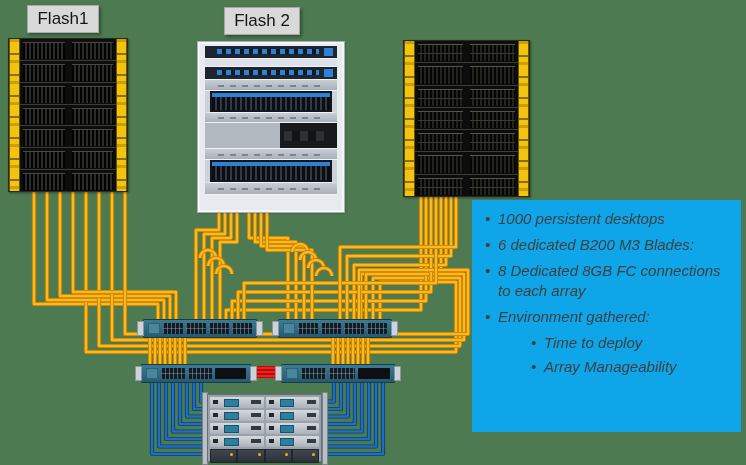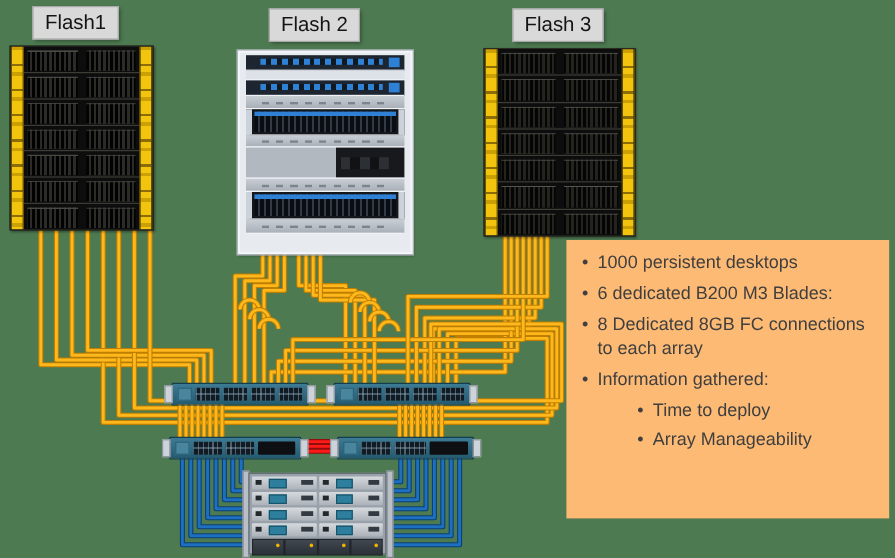--- a/index.html
+++ b/index.html
@@ -224,23 +224,20 @@
       <path d="M316,276 a8,8 0 0 1 16,0" fill="none" stroke="#c07f00" stroke-width="4.2" stroke-linejoin="round" stroke-linecap="butt"></path>
       <path d="M316,276 a8,8 0 0 1 16,0" fill="none" stroke="#ffb81c" stroke-width="2.4" stroke-linejoin="round" stroke-linecap="butt"></path>
     </svg>
 
   <div class="dev-label" style="left:27px;top:5px;width:70px;height:26px;">
     <span>Flash1</span>
   </div>
   <div class="dev-label" style="left:224px;top:7px;width:74px;height:26px;align-items:center;">
     <span>Flash 2</span>
   </div>
-  <div class="dev-label" style="left:427px;top:7px;width:74px;height:26px;">
-    <span>Flash 3</span>
-  </div>
 
   <div class="flash-array" id="flash1" style="left:8px;top:38px;width:118px;height:152px;">
     <div class="rail"></div>
     <div class="shelves">
         <div class="shelf">
           <div class="dgrp"></div>
           <div class="dgrp"></div>
         </div>
         <div class="shelf">
           <div class="dgrp"></div>
@@ -406,39 +403,39 @@
         </div>
       </div>
       <div class="psurow">
         <div class="psu"></div>
         <div class="psu"></div>
         <div class="psu"></div>
         <div class="psu"></div>
       </div>
     </div>
 
-  <div id="infobox" style="left: 472px; top: 200px; width: 269px; height: 232px; background: #fdba74; color: rgb(63, 63, 63);">
+  <div id="infobox" style="left: 472px; top: 200px; width: 269px; height: 232px; background: #0ea5e9; color: rgb(63, 63, 63); font-style: italic;">
     <ul>
 
         <li>
           <span>1000 persistent desktops</span>
         </li>
 
 
         <li>
           <span>6 dedicated B200 M3 Blades:</span>
         </li>
 
         <li>
           <span>8 Dedicated 8GB FC connections to each array</span>
         </li>
 
 
         <li>
-          <span>Information gathered:</span>
+          <span>Environment gathered:</span>
         </li>
 
         <li class="sub">
           <span>Time to deploy</span>
         </li>
 
 
         <li class="sub">
           <span>Array Manageability</span>
         </li>

